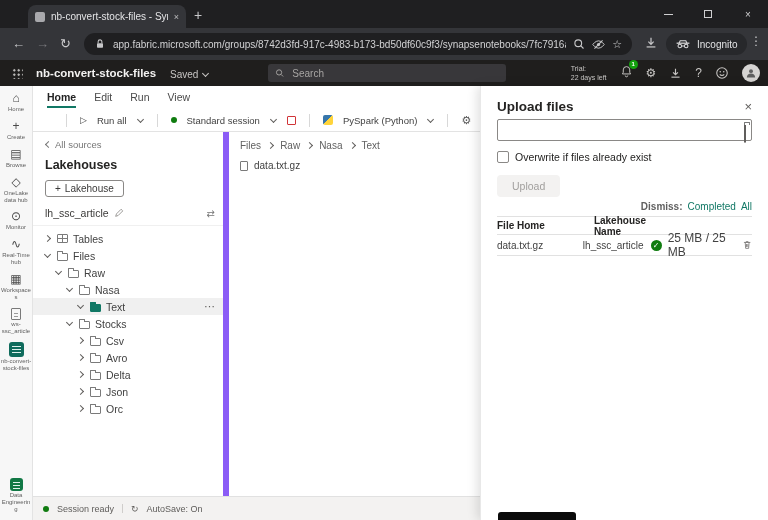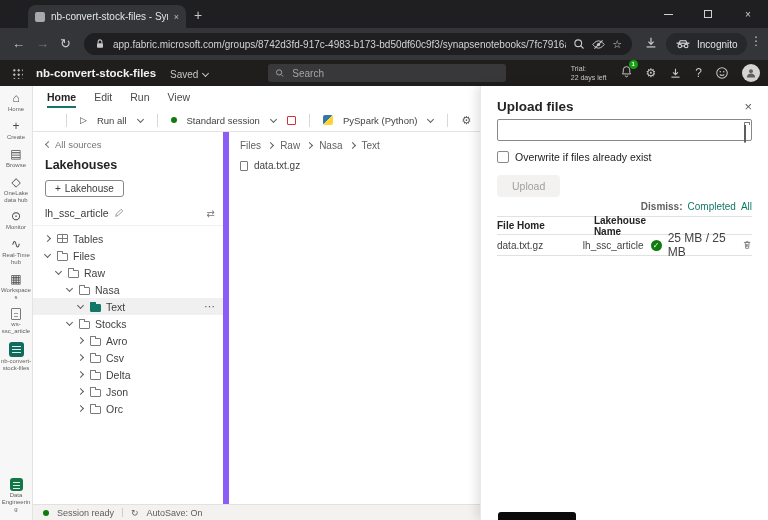--- a/index.html
+++ b/index.html
@@ -154,21 +154,21 @@
     margin-top:4px;height:19px;font-size:10px;font-weight:bold;color:#252423;}
   .utr{display:flex;align-items:center;height:21px;border-bottom:1px solid #e1e1e1;font-size:10px;color:#424242;}
   .c1{width:38%;} .c2{width:30%;}
   .uright{display:flex;align-items:center;gap:6px;margin-left:auto;}
   .g-check::before{content:"✓";}
   .check{width:11px;height:11px;border-radius:50%;background:#107c10;color:#fff;font-size:8px;
     line-height:11px;text-align:center;flex:none;}
   .prog{font-size:12px;color:#424242;}
 
   
-  .statusbar{position:absolute;left:33px;bottom:0;width:447px;height:16px;background:#f3f2f1;
+  .statusbar{position:absolute;left:33px;bottom:0;width:447px;height:24px;background:#f3f2f1;
     border-top:1px solid #e1e1e1;display:flex;align-items:center;gap:8px;padding:0 10px;
     font-size:9px;color:#5f5d5b;}
   .sdot{width:6px;height:6px;border-radius:50%;background:#107c10;flex:none;}
   .sdiv{width:1px;height:9px;background:#cfcdcb;}
   .g-autosave::before{content:"↻";}
   .asic{font-size:9px;color:#5f5d5b;}
 
   .taskhint{position:absolute;left:498px;bottom:0;width:78px;height:8px;background:#0a0a0a;
     border-radius:3px 3px 0 0;z-index:9;}
 </style>
@@ -408,26 +408,26 @@
         <span class="more g-more"></span>
       </div>
       <div class="trow d2">
         <span class="cvd"></span>
         <span class="folder"></span>
         <span>Stocks</span>
       </div>
       <div class="trow d3">
         <span class="cvr"></span>
         <span class="folder"></span>
-        <span>Avro</span>
+        <span>Csv</span>
       </div>
       <div class="trow d3">
         <span class="cvr"></span>
         <span class="folder"></span>
-        <span>Csv</span>
+        <span>Avro</span>
       </div>
       <div class="trow d3">
         <span class="cvr"></span>
         <span class="folder"></span>
         <span>Delta</span>
       </div>
       <div class="trow d3">
         <span class="cvr"></span>
         <span class="folder"></span>
         <span>Json</span>

